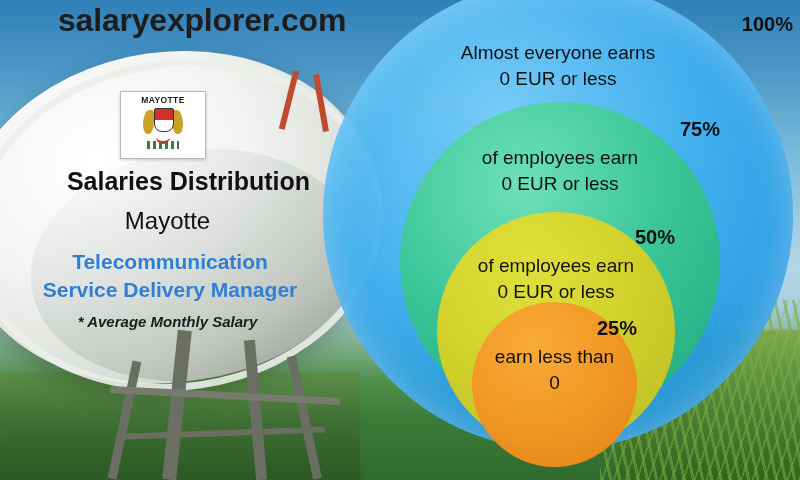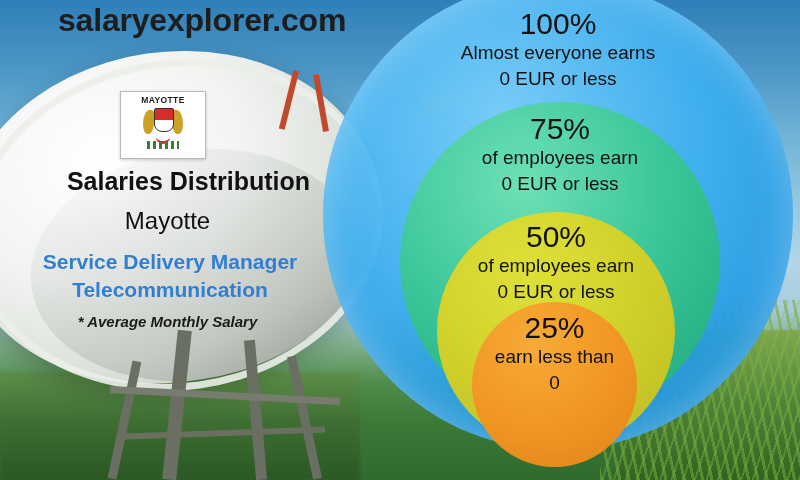--- a/index.html
+++ b/index.html
@@ -253,25 +253,25 @@
     left: 437px; top: 212px;
     width: 238px; height: 238px;
     background: radial-gradient(circle at 38% 26%, rgba(225,225,55,.98) 0%, rgba(215,210,40,.97) 45%, rgba(200,195,35,.97) 80%, rgba(190,185,30,.98) 100%);
   }
   .b25 {
     left: 472px; top: 302px;
     width: 165px; height: 165px;
     background: radial-gradient(circle at 38% 26%, rgba(248,170,55,.99) 0%, rgba(242,150,35,.99) 50%, rgba(232,138,28,.99) 82%, rgba(225,130,25,1) 100%);
   }
   .pct {
-    font-size: 30px;
-    font-weight: normal;
+    font-size: 20px;
+    font-weight: bold;
     color: #111111;
     line-height: 32px;
-    text-align: center;
+    text-align: right;
   }
   .bline {
     font-size: 19px;
     color: #111111;
     line-height: 26px;
     text-align: center;
     white-space: nowrap;
   }
   .t100 { position: absolute; left: 323px; top: 8px; width: 470px; }
   .t75  { position: absolute; left: 400px; top: 113px; width: 320px; }
@@ -314,22 +314,22 @@
       <div class="seahorse-r"></div>
       <div class="shield"></div>
       <div class="crescent"></div>
       <div class="ylang"></div>
     </div>
   </div>
 
   <div class="dist-title">Salaries Distribution</div>
   <div class="country">Mayotte</div>
   <div class="job-title">
+    <div>Telecommunication</div>
     <div>Service Delivery Manager</div>
-    <div>Telecommunication</div>
   </div>
   <div class="footnote">* Average Monthly Salary</div>
 
   <div class="bubble b100"></div>
   <div class="bubble b75"></div>
   <div class="bubble b50"></div>
   <div class="bubble b25"></div>
 
   <div class="tblock t100">
     <div class="pct">100%</div>

